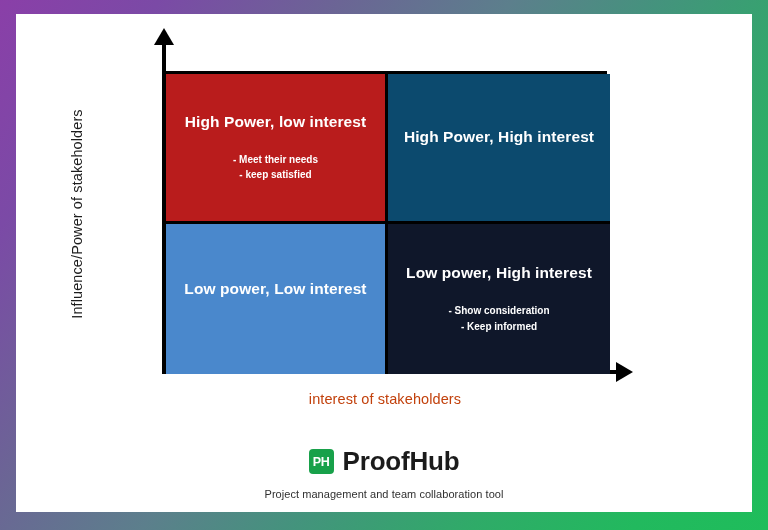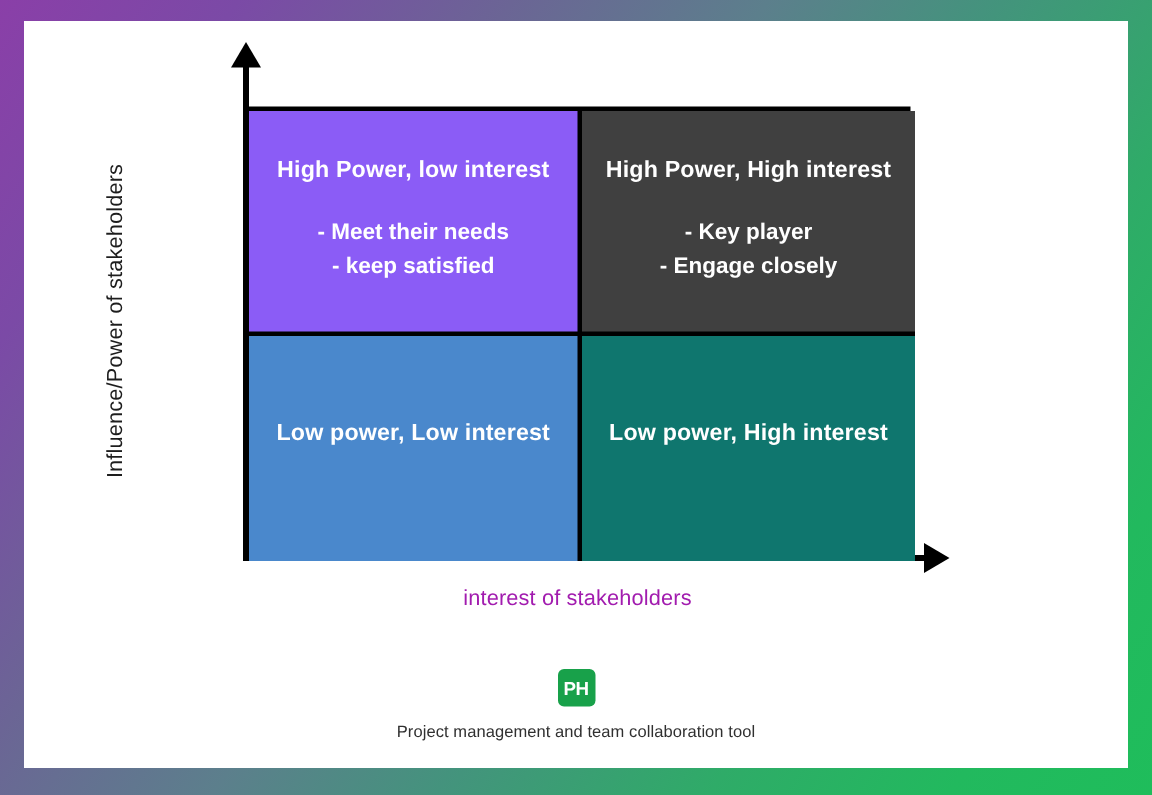--- a/index.html
+++ b/index.html
@@ -102,34 +102,34 @@
   .quad {
     position: relative;
     display: flex;
     flex-direction: column;
     align-items: center;
     justify-content: center;
     color: #ffffff;
     text-align: center;
     padding: 6px 10px;
   }
-  .quad.q-tl { background: #8b5cf6; border-right: 3px solid #000; border-bottom: 3px solid #000; align-items: center; }
-  .quad.q-tr { background: #404040; border-bottom: 3px solid #000; }
+  .quad.q-tl { background: #b91c1c; border-right: 3px solid #000; border-bottom: 3px solid #000; align-items: center; }
+  .quad.q-tr { background: #0c4a6e; border-bottom: 3px solid #000; }
   .quad.q-bl { background: #4a88cc; border-right: 3px solid #000; align-items: center; }
-  .quad.q-br { background: #0f766e; }
+  .quad.q-br { background: #0f172a; }
 
   .quad-title {
     font-size: 15.5px;
     font-weight: 600;
     letter-spacing: 0.1px;
     margin-bottom: 21px;
     white-space: nowrap;
   }
   .quad-bullets {
-    font-size: 15px;
+    font-size: 10px;
     font-weight: 600;
     line-height: 1.53;
     white-space: nowrap;
   }
 
   
   .ylabel {
     position: absolute;
     left: -99px;
     top: 192px;
@@ -141,21 +141,21 @@
     color: #1d1d1d;
     letter-spacing: 0.1px;
   }
   .xlabel {
     position: absolute;
     left: 147px;
     top: 377px;
     width: 444px;
     text-align: center;
     font-size: 14.5px;
-    color: #a21caf;
+    color: #c2410c;
     letter-spacing: 0.1px;
   }
 
   
   #brand {
     position: absolute;
     left: 0;
     right: 0;
     top: 432px;
     display: flex;
@@ -213,39 +213,40 @@
       <div id="grid">
 
         <div class="quad q-tl">
           <div class="quad-title">High Power, low interest</div>
           <div class="quad-bullets" style="white-space: pre;">- Meet their needs
 - keep satisfied</div>
         </div>
 
         <div class="quad q-tr">
           <div class="quad-title">High Power, High interest</div>
-          <div class="quad-bullets" style="white-space: pre;">- Key player
-- Engage closely</div>
         </div>
 
         <div class="quad q-bl">
           <div class="quad-title">Low power, Low interest</div>
         </div>
 
         <div class="quad q-br">
           <div class="quad-title">Low power, High interest</div>
+          <div class="quad-bullets" style="white-space: pre;">- Show consideration
+- Keep informed</div>
         </div>
 
       </div>
 
       <div class="xlabel">interest of stakeholders</div>
 
     </div>
 
     <div id="brand">
       <div class="brand-row">
         <div class="brand-mark">PH</div>
+        <div class="brand-name">ProofHub</div>
       </div>
       <div class="brand-tagline">Project management and team collaboration tool</div>
     </div>
 
   </div>
 </div>
 
 </body></html>

